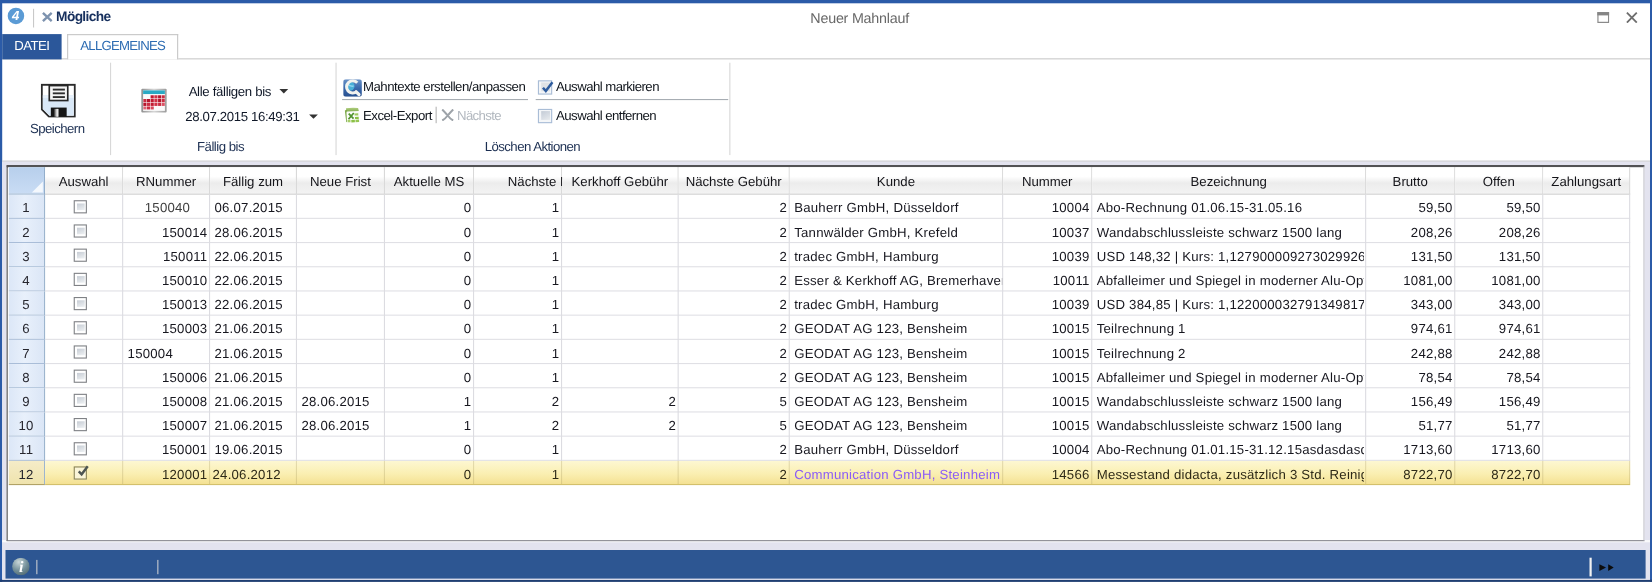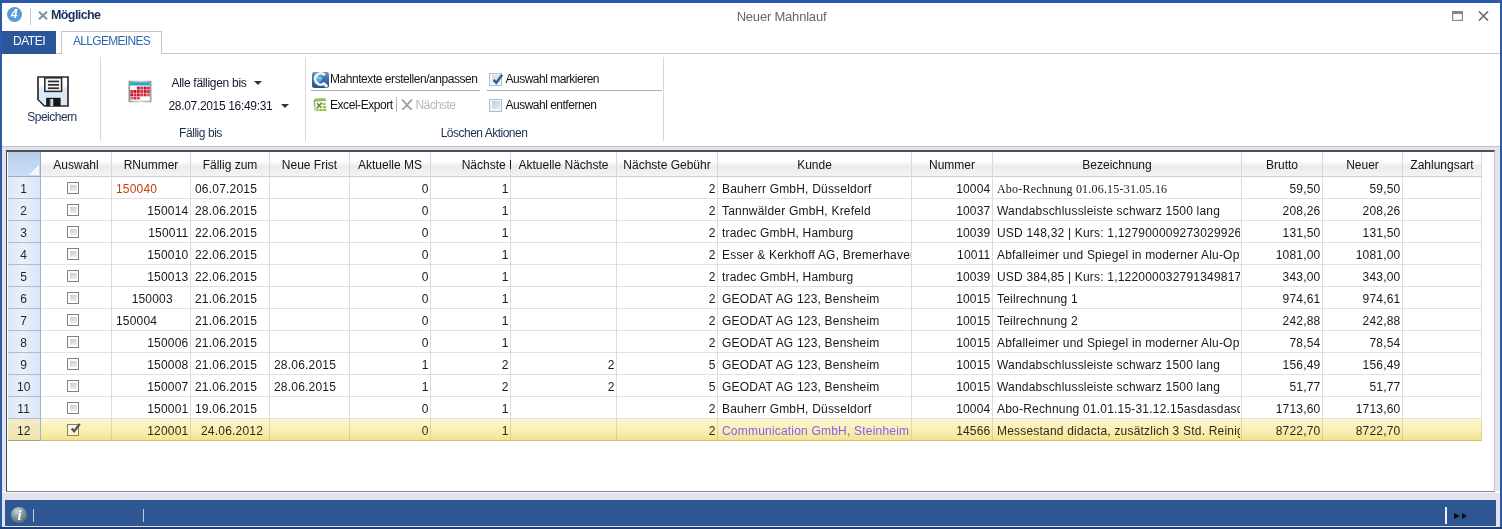--- a/index.html
+++ b/index.html
@@ -149,33 +149,33 @@
 <div class="t" style="left:112px;top:158.0px;width:78px;text-align:center;letter-spacing:0px;color:#141419;">RNummer</div>
 <div class="a" style="left:191px;top:151.5px;width:78px;height:24.5px;background:linear-gradient(#ffffff 35%,#ececec 60%,#f3f3f3);border-right:1px solid #d9d9d9;border-bottom:1px solid #cfcfcf;"></div>
 <div class="t" style="left:191px;top:158.0px;width:78px;text-align:center;letter-spacing:0px;color:#141419;">Fällig zum</div>
 <div class="a" style="left:270px;top:151.5px;width:79px;height:24.5px;background:linear-gradient(#ffffff 35%,#ececec 60%,#f3f3f3);border-right:1px solid #d9d9d9;border-bottom:1px solid #cfcfcf;"></div>
 <div class="t" style="left:270px;top:158.0px;width:79px;text-align:center;letter-spacing:0px;color:#141419;">Neue Frist</div>
 <div class="a" style="left:350px;top:151.5px;width:80px;height:24.5px;background:linear-gradient(#ffffff 35%,#ececec 60%,#f3f3f3);border-right:1px solid #d9d9d9;border-bottom:1px solid #cfcfcf;"></div>
 <div class="t" style="left:350px;top:158.0px;width:80px;text-align:center;letter-spacing:0px;color:#141419;">Aktuelle MS</div>
 <div class="a" style="left:431px;top:151.5px;width:79px;height:24.5px;background:linear-gradient(#ffffff 35%,#ececec 60%,#f3f3f3);border-right:1px solid #d9d9d9;border-bottom:1px solid #cfcfcf;"></div>
 <div class="t" style="left:448px;top:158.0px;width:79px;text-align:right;letter-spacing:0px;color:#141419;">Nächste MS</div>
 <div class="a" style="left:511px;top:151.5px;width:105px;height:24.5px;background:linear-gradient(#ffffff 35%,#ececec 60%,#f3f3f3);border-right:1px solid #d9d9d9;border-bottom:1px solid #cfcfcf;"></div>
-<div class="t" style="left:511px;top:158.0px;width:105px;text-align:center;letter-spacing:0px;color:#141419;">Aktuelle Nächste</div>
+<div class="t" style="left:511px;top:158.0px;width:105px;text-align:center;letter-spacing:0px;color:#141419;">Kerkhoff Gebühr</div>
 <div class="a" style="left:617px;top:151.5px;width:100px;height:24.5px;background:linear-gradient(#ffffff 35%,#ececec 60%,#f3f3f3);border-right:1px solid #d9d9d9;border-bottom:1px solid #cfcfcf;"></div>
 <div class="t" style="left:617px;top:158.0px;width:100px;text-align:center;letter-spacing:0px;color:#141419;">Nächste Gebühr</div>
 <div class="a" style="left:718px;top:151.5px;width:193px;height:24.5px;background:linear-gradient(#ffffff 35%,#ececec 60%,#f3f3f3);border-right:1px solid #d9d9d9;border-bottom:1px solid #cfcfcf;"></div>
 <div class="t" style="left:718px;top:158.0px;width:193px;text-align:center;letter-spacing:0px;color:#141419;">Kunde</div>
 <div class="a" style="left:912px;top:151.5px;width:80px;height:24.5px;background:linear-gradient(#ffffff 35%,#ececec 60%,#f3f3f3);border-right:1px solid #d9d9d9;border-bottom:1px solid #cfcfcf;"></div>
 <div class="t" style="left:912px;top:158.0px;width:80px;text-align:center;letter-spacing:0px;color:#141419;">Nummer</div>
 <div class="a" style="left:993px;top:151.5px;width:248px;height:24.5px;background:linear-gradient(#ffffff 35%,#ececec 60%,#f3f3f3);border-right:1px solid #d9d9d9;border-bottom:1px solid #cfcfcf;"></div>
 <div class="t" style="left:993px;top:158.0px;width:248px;text-align:center;letter-spacing:0px;color:#141419;">Bezeichnung</div>
 <div class="a" style="left:1242px;top:151.5px;width:80px;height:24.5px;background:linear-gradient(#ffffff 35%,#ececec 60%,#f3f3f3);border-right:1px solid #d9d9d9;border-bottom:1px solid #cfcfcf;"></div>
 <div class="t" style="left:1242px;top:158.0px;width:80px;text-align:center;letter-spacing:0px;color:#141419;">Brutto</div>
 <div class="a" style="left:1323px;top:151.5px;width:79px;height:24.5px;background:linear-gradient(#ffffff 35%,#ececec 60%,#f3f3f3);border-right:1px solid #d9d9d9;border-bottom:1px solid #cfcfcf;"></div>
-<div class="t" style="left:1323px;top:158.0px;width:79px;text-align:center;letter-spacing:0px;color:#141419;">Neuer</div>
+<div class="t" style="left:1323px;top:158.0px;width:79px;text-align:center;letter-spacing:0px;color:#141419;">Offen</div>
 <div class="a" style="left:1403px;top:151.5px;width:78px;height:24.5px;background:linear-gradient(#ffffff 35%,#ececec 60%,#f3f3f3);border-right:1px solid #d9d9d9;border-bottom:1px solid #cfcfcf;"></div>
 <div class="t" style="left:1403px;top:158.0px;width:78px;text-align:center;letter-spacing:0px;color:#141419;">Zahlungsart</div>
 <div class="a" style="left:7.5px;top:177.0px;width:32.5px;height:21.0px;background:linear-gradient(90deg,#dce7f7,#e8f0fb 45%,#dbe6f6);border-right:1px solid #9db5ce;border-bottom:1px solid #a9bdd8;"></div>
 <div class="t" style="left:7.5px;top:182.2px;width:32.5px;text-align:center;letter-spacing:0.2px;color:#26262e;">1</div>
 <div class="a" style="left:7.5px;top:199.0px;width:32.5px;height:21.0px;background:linear-gradient(90deg,#dce7f7,#e8f0fb 45%,#dbe6f6);border-right:1px solid #9db5ce;border-bottom:1px solid #a9bdd8;"></div>
 <div class="t" style="left:7.5px;top:204.2px;width:32.5px;text-align:center;letter-spacing:0.2px;color:#26262e;">2</div>
 <div class="a" style="left:7.5px;top:221.0px;width:32.5px;height:21.0px;background:linear-gradient(90deg,#dce7f7,#e8f0fb 45%,#dbe6f6);border-right:1px solid #9db5ce;border-bottom:1px solid #a9bdd8;"></div>
 <div class="t" style="left:7.5px;top:226.2px;width:32.5px;text-align:center;letter-spacing:0.2px;color:#26262e;">3</div>
 <div class="a" style="left:7.5px;top:243.0px;width:32.5px;height:21.0px;background:linear-gradient(90deg,#dce7f7,#e8f0fb 45%,#dbe6f6);border-right:1px solid #9db5ce;border-bottom:1px solid #a9bdd8;"></div>
 <div class="t" style="left:7.5px;top:248.2px;width:32.5px;text-align:center;letter-spacing:0.2px;color:#26262e;">4</div>
@@ -230,28 +230,28 @@
 <div class="a" style="left:1241px;top:177.0px;width:1px;height:242.0px;background:#dcdce1;"></div>
 <div class="a" style="left:1241px;top:419.0px;width:1px;height:21.0px;background:rgba(160,148,90,0.28);"></div>
 <div class="a" style="left:1322px;top:177.0px;width:1px;height:242.0px;background:#dcdce1;"></div>
 <div class="a" style="left:1322px;top:419.0px;width:1px;height:21.0px;background:rgba(160,148,90,0.28);"></div>
 <div class="a" style="left:1402px;top:177.0px;width:1px;height:242.0px;background:#dcdce1;"></div>
 <div class="a" style="left:1402px;top:419.0px;width:1px;height:21.0px;background:rgba(160,148,90,0.28);"></div>
 <div class="a" style="left:1481px;top:177.0px;width:1px;height:242.0px;background:#dcdce1;"></div>
 <div class="a" style="left:1481px;top:419.0px;width:1px;height:21.0px;background:rgba(160,148,90,0.28);"></div>
 <div class="a" style="left:67px;top:181.7px;width:10px;height:10px;border:1.5px solid #7f8185;background:#ffffff;"></div>
 <div class="a" style="left:70.2px;top:184.9px;width:6.6px;height:6.6px;background:linear-gradient(160deg,#c7cdd5,#eef1f3);"></div>
-<div class="t" style="left:116px;top:182.2px;width:72.5px;text-align:left;overflow:hidden;letter-spacing:0.2px;color:#c2410c;">150040</div>
+<div class="t" style="left:116px;top:182.2px;width:72.5px;text-align:center;overflow:hidden;letter-spacing:0.2px;color:#404040;">150040</div>
 <div class="t" style="left:195px;top:182.2px;width:72.5px;text-align:left;overflow:hidden;letter-spacing:0.2px;color:#17171f;">06.07.2015</div>
 <div class="t" style="left:354px;top:182.2px;width:74.5px;text-align:right;overflow:hidden;letter-spacing:0.2px;color:#17171f;">0</div>
 <div class="t" style="left:435px;top:182.2px;width:73.5px;text-align:right;overflow:hidden;letter-spacing:0.2px;color:#17171f;">1</div>
 <div class="t" style="left:621px;top:182.2px;width:94.5px;text-align:right;overflow:hidden;letter-spacing:0.2px;color:#17171f;">2</div>
 <div class="t" style="left:722px;top:182.2px;width:189px;text-align:left;overflow:hidden;letter-spacing:0.2px;color:#17171f;">Bauherr GmbH, Düsseldorf</div>
 <div class="t" style="left:916px;top:182.2px;width:74.5px;text-align:right;overflow:hidden;letter-spacing:0.2px;color:#17171f;">10004</div>
-<div class="t" style="left:997px;top:182.2px;width:242.5px;text-align:left;overflow:hidden;letter-spacing:0.2px;color:#17171f;font-family:Liberation Serif, serif;">Abo-Rechnung 01.06.15-31.05.16</div>
+<div class="t" style="left:997px;top:182.2px;width:242.5px;text-align:left;overflow:hidden;letter-spacing:0.2px;color:#17171f;">Abo-Rechnung 01.06.15-31.05.16</div>
 <div class="t" style="left:1246px;top:182.2px;width:74.5px;text-align:right;overflow:hidden;letter-spacing:0.2px;color:#17171f;">59,50</div>
 <div class="t" style="left:1327px;top:182.2px;width:73.5px;text-align:right;overflow:hidden;letter-spacing:0.2px;color:#17171f;">59,50</div>
 <div class="a" style="left:67px;top:203.7px;width:10px;height:10px;border:1.5px solid #7f8185;background:#ffffff;"></div>
 <div class="a" style="left:70.2px;top:206.9px;width:6.6px;height:6.6px;background:linear-gradient(160deg,#c7cdd5,#eef1f3);"></div>
 <div class="t" style="left:116px;top:204.2px;width:72.5px;text-align:right;overflow:hidden;letter-spacing:0.2px;color:#17171f;">150014</div>
 <div class="t" style="left:195px;top:204.2px;width:72.5px;text-align:left;overflow:hidden;letter-spacing:0.2px;color:#17171f;">28.06.2015</div>
 <div class="t" style="left:354px;top:204.2px;width:74.5px;text-align:right;overflow:hidden;letter-spacing:0.2px;color:#17171f;">0</div>
 <div class="t" style="left:435px;top:204.2px;width:73.5px;text-align:right;overflow:hidden;letter-spacing:0.2px;color:#17171f;">1</div>
 <div class="t" style="left:621px;top:204.2px;width:94.5px;text-align:right;overflow:hidden;letter-spacing:0.2px;color:#17171f;">2</div>
 <div class="t" style="left:722px;top:204.2px;width:189px;text-align:left;overflow:hidden;letter-spacing:0.2px;color:#17171f;">Tannwälder GmbH, Krefeld</div>
@@ -290,21 +290,21 @@
 <div class="t" style="left:354px;top:270.2px;width:74.5px;text-align:right;overflow:hidden;letter-spacing:0.2px;color:#17171f;">0</div>
 <div class="t" style="left:435px;top:270.2px;width:73.5px;text-align:right;overflow:hidden;letter-spacing:0.2px;color:#17171f;">1</div>
 <div class="t" style="left:621px;top:270.2px;width:94.5px;text-align:right;overflow:hidden;letter-spacing:0.2px;color:#17171f;">2</div>
 <div class="t" style="left:722px;top:270.2px;width:189px;text-align:left;overflow:hidden;letter-spacing:0.2px;color:#17171f;">tradec GmbH, Hamburg</div>
 <div class="t" style="left:916px;top:270.2px;width:74.5px;text-align:right;overflow:hidden;letter-spacing:0.2px;color:#17171f;">10039</div>
 <div class="t" style="left:997px;top:270.2px;width:242.5px;text-align:left;overflow:hidden;letter-spacing:0.2px;color:#17171f;">USD 384,85 | Kurs: 1,122000032791349817</div>
 <div class="t" style="left:1246px;top:270.2px;width:74.5px;text-align:right;overflow:hidden;letter-spacing:0.2px;color:#17171f;">343,00</div>
 <div class="t" style="left:1327px;top:270.2px;width:73.5px;text-align:right;overflow:hidden;letter-spacing:0.2px;color:#17171f;">343,00</div>
 <div class="a" style="left:67px;top:291.7px;width:10px;height:10px;border:1.5px solid #7f8185;background:#ffffff;"></div>
 <div class="a" style="left:70.2px;top:294.9px;width:6.6px;height:6.6px;background:linear-gradient(160deg,#c7cdd5,#eef1f3);"></div>
-<div class="t" style="left:116px;top:292.2px;width:72.5px;text-align:center;overflow:hidden;letter-spacing:0.2px;color:#17171f;">150003</div>
+<div class="t" style="left:116px;top:292.2px;width:72.5px;text-align:right;overflow:hidden;letter-spacing:0.2px;color:#17171f;">150003</div>
 <div class="t" style="left:195px;top:292.2px;width:72.5px;text-align:left;overflow:hidden;letter-spacing:0.2px;color:#17171f;">21.06.2015</div>
 <div class="t" style="left:354px;top:292.2px;width:74.5px;text-align:right;overflow:hidden;letter-spacing:0.2px;color:#17171f;">0</div>
 <div class="t" style="left:435px;top:292.2px;width:73.5px;text-align:right;overflow:hidden;letter-spacing:0.2px;color:#17171f;">1</div>
 <div class="t" style="left:621px;top:292.2px;width:94.5px;text-align:right;overflow:hidden;letter-spacing:0.2px;color:#17171f;">2</div>
 <div class="t" style="left:722px;top:292.2px;width:189px;text-align:left;overflow:hidden;letter-spacing:0.2px;color:#17171f;">GEODAT AG 123, Bensheim</div>
 <div class="t" style="left:916px;top:292.2px;width:74.5px;text-align:right;overflow:hidden;letter-spacing:0.2px;color:#17171f;">10015</div>
 <div class="t" style="left:997px;top:292.2px;width:242.5px;text-align:left;overflow:hidden;letter-spacing:0.2px;color:#17171f;">Teilrechnung 1</div>
 <div class="t" style="left:1246px;top:292.2px;width:74.5px;text-align:right;overflow:hidden;letter-spacing:0.2px;color:#17171f;">974,61</div>
 <div class="t" style="left:1327px;top:292.2px;width:73.5px;text-align:right;overflow:hidden;letter-spacing:0.2px;color:#17171f;">974,61</div>
 <div class="a" style="left:67px;top:313.7px;width:10px;height:10px;border:1.5px solid #7f8185;background:#ffffff;"></div>
@@ -369,21 +369,21 @@
 <div class="t" style="left:722px;top:402.2px;width:189px;text-align:left;overflow:hidden;letter-spacing:0.2px;color:#17171f;">Bauherr GmbH, Düsseldorf</div>
 <div class="t" style="left:916px;top:402.2px;width:74.5px;text-align:right;overflow:hidden;letter-spacing:0.2px;color:#17171f;">10004</div>
 <div class="t" style="left:997px;top:402.2px;width:242.5px;text-align:left;overflow:hidden;letter-spacing:0.2px;color:#17171f;">Abo-Rechnung 01.01.15-31.12.15asdasdasdasd</div>
 <div class="t" style="left:1246px;top:402.2px;width:74.5px;text-align:right;overflow:hidden;letter-spacing:0.2px;color:#17171f;">1713,60</div>
 <div class="t" style="left:1327px;top:402.2px;width:73.5px;text-align:right;overflow:hidden;letter-spacing:0.2px;color:#17171f;">1713,60</div>
 <div class="a" style="left:67px;top:423.7px;width:10px;height:10px;border:1.5px solid #8a8454;background:#faf5d8;"></div>
 <svg class="a" style="left:68.5px;top:422.2px;" width="13" height="13" viewBox="0 0 13 13">
 <path d="M2.6 6.5 L5.2 9.2 L10.8 1.8" stroke="#4d5552" stroke-width="2.2" fill="none"></path>
   </svg>
 <div class="t" style="left:116px;top:424.2px;width:72.5px;text-align:right;overflow:hidden;letter-spacing:0.2px;color:#2e2a18;">120001</div>
-<div class="t" style="left:201px;top:424.2px;width:72.5px;text-align:left;overflow:hidden;letter-spacing:0.2px;color:#2e2a18;">24.06.2012</div>
+<div class="t" style="left:188px;top:424.2px;width:72.5px;text-align:center;overflow:hidden;letter-spacing:0.2px;color:#2e2a18;">24.06.2012</div>
 <div class="t" style="left:354px;top:424.2px;width:74.5px;text-align:right;overflow:hidden;letter-spacing:0.2px;color:#2e2a18;">0</div>
 <div class="t" style="left:435px;top:424.2px;width:73.5px;text-align:right;overflow:hidden;letter-spacing:0.2px;color:#2e2a18;">1</div>
 <div class="t" style="left:621px;top:424.2px;width:94.5px;text-align:right;overflow:hidden;letter-spacing:0.2px;color:#2e2a18;">2</div>
 <div class="t" style="left:722px;top:424.2px;width:189px;text-align:left;overflow:hidden;letter-spacing:0.2px;color:#8b5cf6;">Communication GmbH, Steinheim</div>
 <div class="t" style="left:916px;top:424.2px;width:74.5px;text-align:right;overflow:hidden;letter-spacing:0.2px;color:#2e2a18;">14566</div>
 <div class="t" style="left:997px;top:424.2px;width:242.5px;text-align:left;overflow:hidden;letter-spacing:0.2px;color:#2e2a18;">Messestand didacta, zusätzlich 3 Std. Reinigung</div>
 <div class="t" style="left:1246px;top:424.2px;width:74.5px;text-align:right;overflow:hidden;letter-spacing:0.2px;color:#2e2a18;">8722,70</div>
 <div class="t" style="left:1327px;top:424.2px;width:73.5px;text-align:right;overflow:hidden;letter-spacing:0.2px;color:#2e2a18;">8722,70</div>
 <div class="a" style="left:5px;top:500px;width:1491px;height:25.5px;background:#2d5692;"></div>
 <svg class="a" style="left:11px;top:506.5px;" width="16" height="16" viewBox="0 0 16 16">

